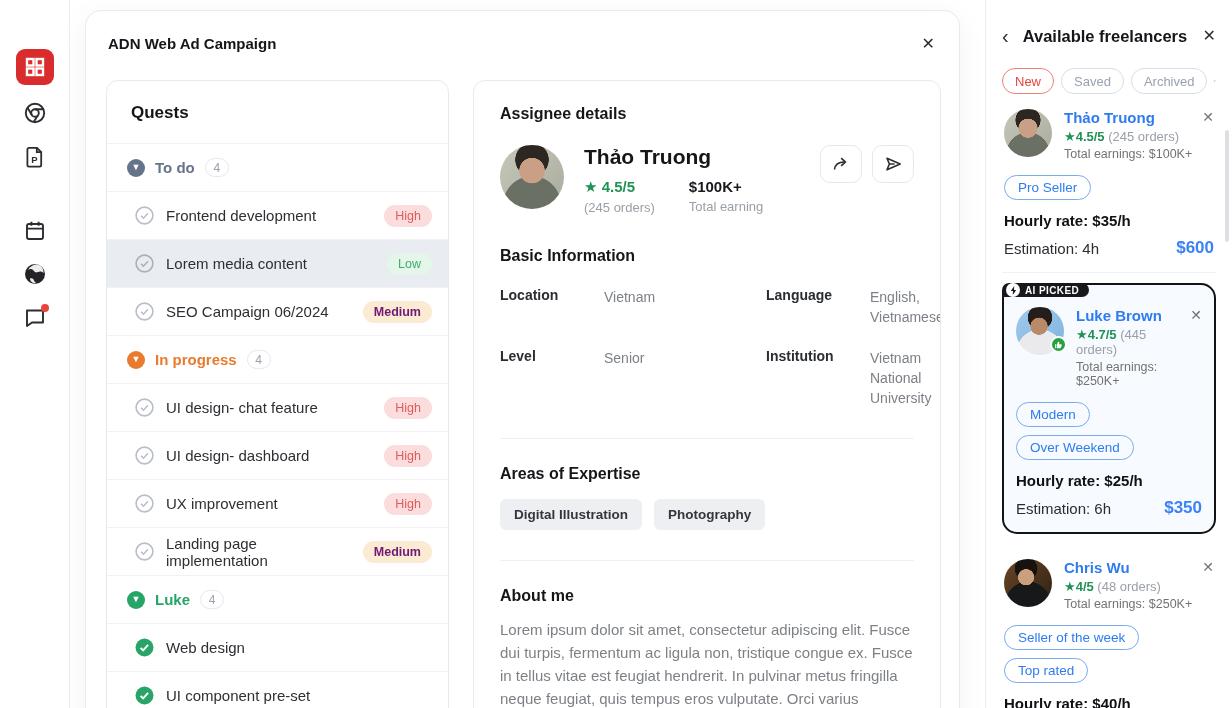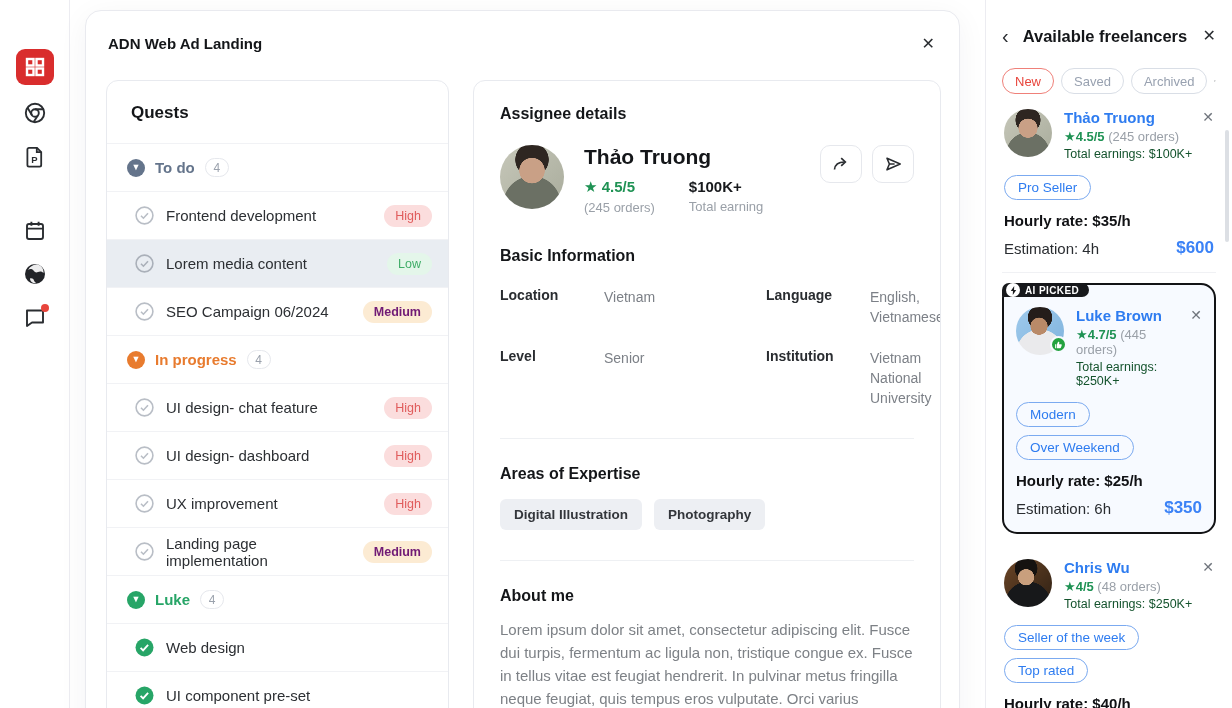--- a/index.html
+++ b/index.html
@@ -100,21 +100,21 @@
   .avatar-chris { background:
     radial-gradient(circle at 46% 38%, #c99f7d 0 20%, rgba(0,0,0,0) 21%),
     radial-gradient(circle at 46% 20%, #151210 0 24%, rgba(0,0,0,0) 25%),
     radial-gradient(circle at 50% 95%, #17181a 0 44%, rgba(0,0,0,0) 45%),
     linear-gradient(135deg,#6b4526,#2e2014); }
   .f-main { margin-left:12px; flex:1; min-width:0; }
   .f-name { font-size:15px; font-weight:bold; color:#2e7cf0; }
   .f-rating { margin-top:3px; font-size:13px; }
   .f-rating .r { color:#1f9254; font-weight:bold; }
   .f-rating .o { color:#9aa0a8; }
-  .f-earn { margin-top:3px; font-size:12.5px; color:#14532d; }
+  .f-earn { margin-top:3px; font-size:12.5px; color:#737373; }
   .f-x { color:#6f747c; font-size:14px; cursor:pointer; margin-left:6px; }
   .f-tags { display:flex; gap:8px; margin-top:14px; flex-wrap:wrap; }
   .btag { border:1px solid #7baaf0; color:#2e7cf0; border-radius:15px; padding:4px 13px; font-size:13.5px; background:#fff; }
   .f-hourly { margin-top:12px; font-size:15px; font-weight:bold; color:#101114; }
   .f-est { margin-top:9px; display:flex; align-items:center; }
   .f-est .e { font-size:15px; color:#2a2d31; flex:1; }
   .f-price { font-size:17px; font-weight:bold; color:#3b82f6; }
 
   .ai-card { position:relative; border:2.5px solid #121315; border-radius:15px; background:#f7faff;
     margin:10px 0; padding:22px 12px 14px; }
@@ -176,21 +176,21 @@
     <div class="side-ic m5">
       <svg width="24" height="24" viewBox="0 0 24 24">
         <path d="M4 5.5h16v12H9l-5 3.5z" fill="none" stroke="#2a2d31" stroke-width="1.9" stroke-linejoin="round"></path>
       </svg>
       <span class="notif-dot"></span>
     </div>
   </nav>
 
   <section class="modal">
     <div class="modal-head">
-      <h1 class="modal-title">ADN Web Ad Landing</h1>
+      <h1 class="modal-title">ADN Web Ad Campaign</h1>
       <button class="xbtn">✕</button>
     </div>
     <div class="modal-cols">
 
       <div class="quests">
         <div class="quests-head">Quests</div>
 
         <div class="q-section">
           <span class="sec-ic" style="background:#64748b">▼</span>
           <span class="sec-label" style="color:#64748b">To do</span>

